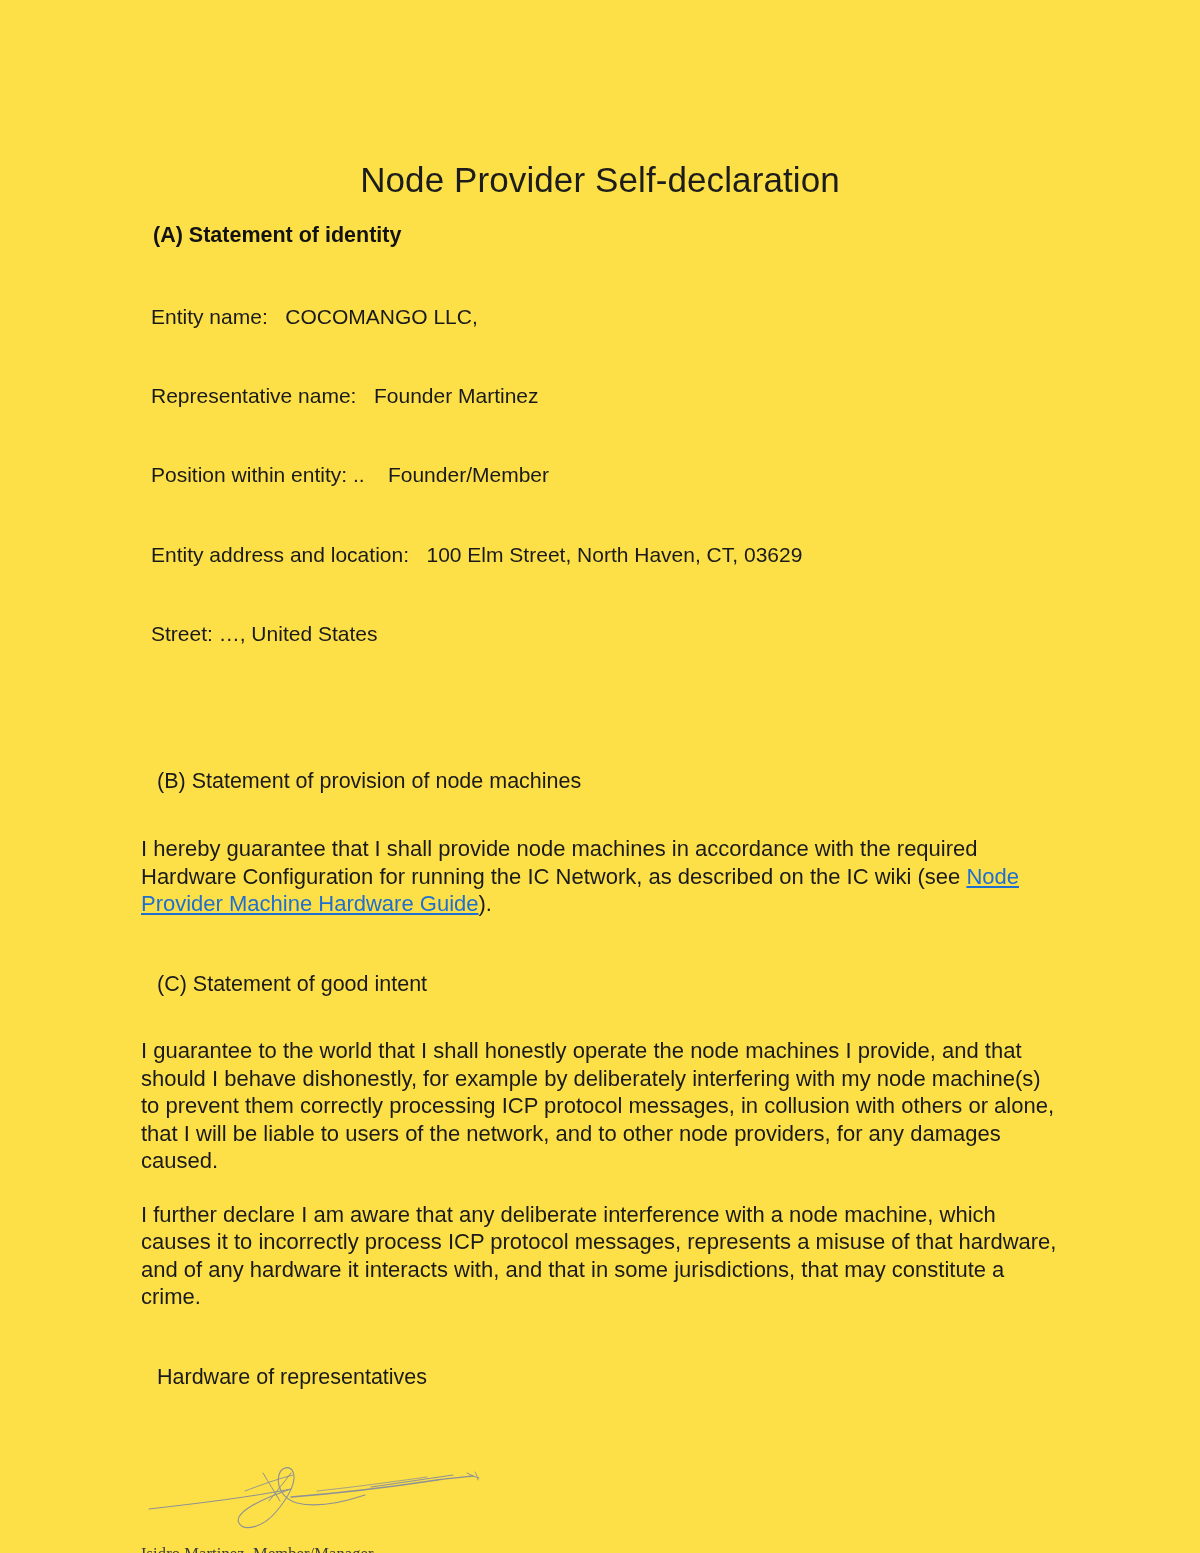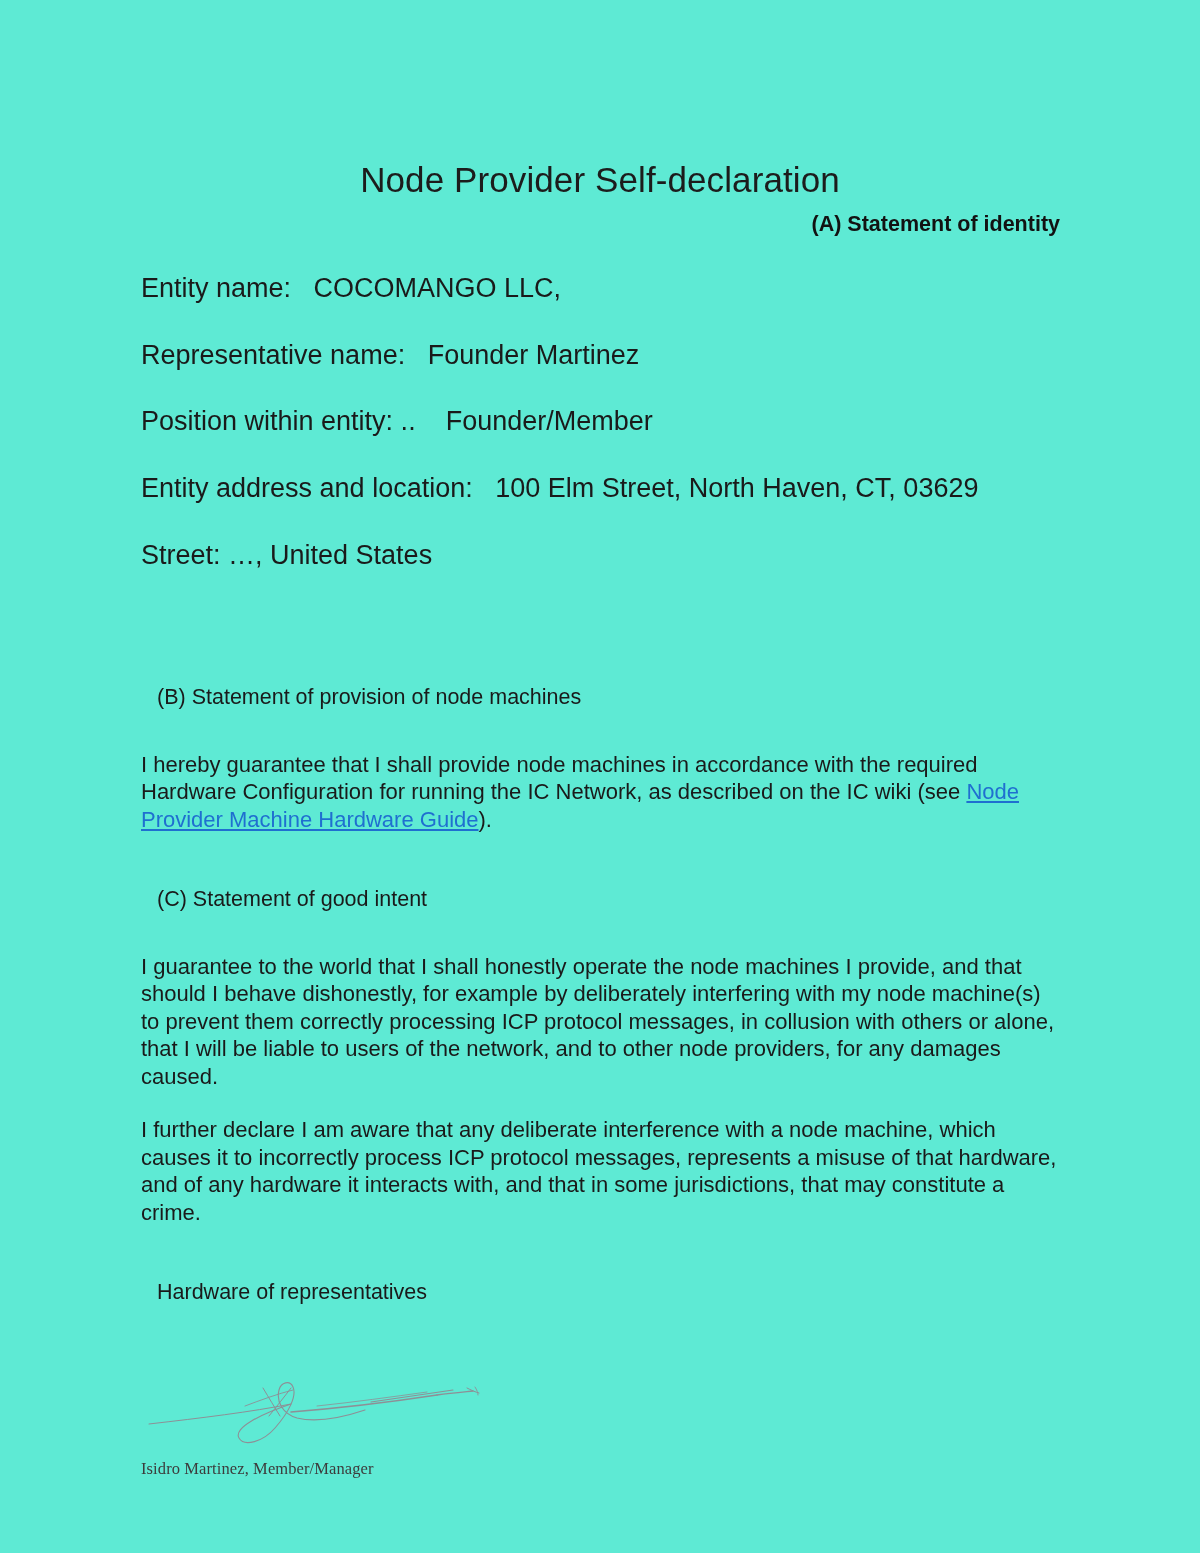--- a/index.html
+++ b/index.html
@@ -11,21 +11,21 @@
     width: 1200px;
     height: 1553px;
     position: relative;
     font-family: "Liberation Sans", sans-serif;
     color: #1a1a1a;
     -webkit-font-smoothing: antialiased;
   }
   .page {
     position: absolute;
     inset: 0;
-    background: #5eead4;
+    background: #fde047;
   }
 
   
   .doc-title {
     position: absolute;
     top: 138px;
     left: 0;
     width: 1200px;
     text-align: center;
     font-size: 35px;
@@ -41,36 +41,35 @@
     top: 210px;
     left: 141px;
     width: 920px;
   }
 
   .heading-bold {
     font-size: 21.5px;
     font-weight: bold;
     color: #121212;
     line-height: 1.25;
-    margin: 1px;
-    text-align: right;
+    margin: 12px;
   }
   .heading-plain {
     font-size: 21.5px;
     font-weight: 400;
     color: #1a1a1a;
     line-height: 1.25;
     margin: 16px;
   }
   .field-line {
-    font-size: 27px;
+    font-size: 21px;
     font-weight: 400;
     color: #1a1a1a;
     line-height: 1.25;
-    margin: 0;
+    margin: 10px;
     white-space: pre;
   }
   .body-para {
     font-size: 22px;
     font-weight: 400;
     color: #1a1a1a;
     line-height: 27.5px;
     margin: 0;
     max-width: 918px;
   }

